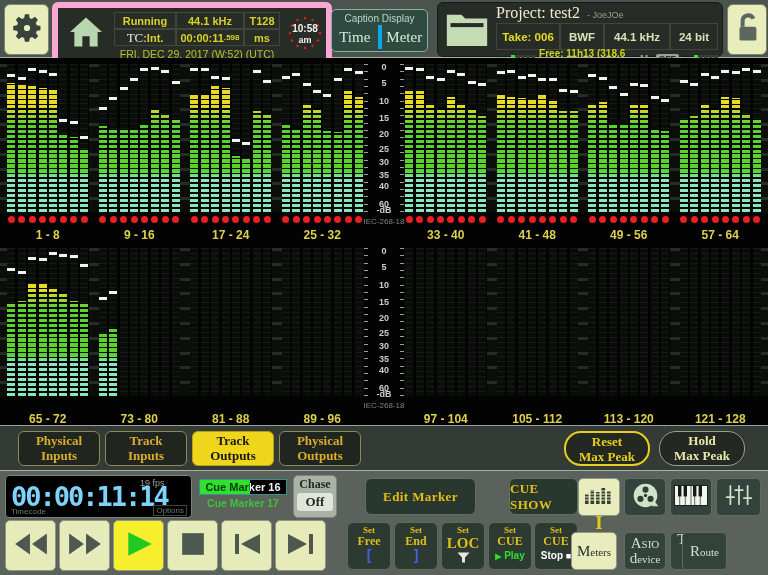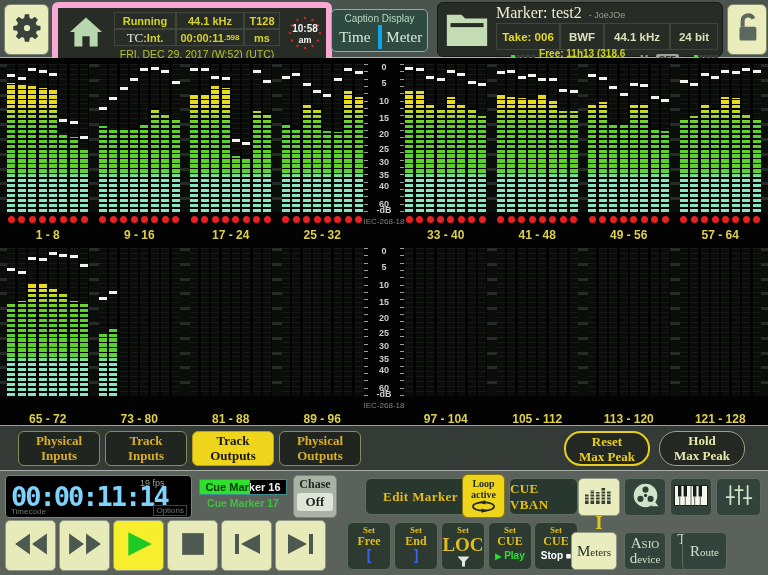--- a/index.html
+++ b/index.html
@@ -117,21 +117,21 @@
          display:flex;align-items:center;justify-content:center;letter-spacing:0.4px;cursor:pointer;}
   #loop-btn{position:absolute;left:462px;top:3px;width:43px;height:44px;background:#efd41c;border:1px solid #8a7a10;
             border-radius:6px;box-sizing:border-box;text-align:center;color:#232b23;
             font-family:"Liberation Serif",serif;font-weight:bold;font-size:10px;line-height:1.1;padding-top:3px;cursor:pointer;}
   #loop-btn span{display:block;}
   .sbtn{position:absolute;top:51px;width:44px;height:48px;background:#2c3a31;border:1px solid #5c6c5c;
         border-radius:6px;box-sizing:border-box;text-align:center;font-family:"Liberation Serif",serif;
         font-weight:bold;color:#e0be1c;cursor:pointer;}
   .s-top{display:block;font-size:9px;margin-top:2px;}
   .s-mid{display:block;font-size:12px;line-height:1.1;}
-  .s-mid.big{font-size:19px;}
+  .s-mid.big{font-size:15px;}
   .s-tag{display:block;height:15px;font-family:"Liberation Sans",sans-serif;font-size:10px;font-weight:bold;line-height:15px;}
   .s-tag.bracket{color:#3e63e8;font-size:14px;}
   .s-tag.play{color:#2be22b;}
   .s-tag.stop{color:#fff;}
   .rp-btn{position:absolute;background:#33433b;border:1px solid #5c6c62;border-radius:5px;box-sizing:border-box;
           display:flex;align-items:center;justify-content:center;cursor:pointer;overflow:hidden;}
   .rp-btn.active{background:#e9edbe;border-color:#8f9883;}
   .rp-label{font-family:"Liberation Serif",serif;color:#cfe0c9;text-align:center;line-height:1.0;}
   .rp-btn.active .rp-label{color:#283028;}
   .rp-line{display:block;font-size:11px;}
@@ -215,21 +215,21 @@
     <div id="project-panel">
       <div id="folder-icon">
         <svg width="44" height="37" viewBox="0 0 24 20">
             <path fill="#c3dcb4" d="M1 2h8l2 2h12v15H1z"></path>
             <rect x="3" y="6.5" width="18" height="2.2" fill="#282c26"></rect>
           </svg>
       </div>
       <div id="proj-content">
         <div id="proj-row1">
           <span id="proj-title">
-            <span>Marker:</span>
+            <span>Project:</span>
             <span>test2</span>
           </span>
           <span id="proj-owner">- JoeJOe</span>
         </div>
         <div id="proj-row2">
           <div class="scell" style="width:64px;color:#e5da24;font-size:11.5px;">Take: 006</div>
           <div class="scell" style="width:44px;color:#dde1b8;font-size:11.5px;">BWF</div>
           <div class="scell" style="width:66px;color:#dde1b8;font-size:11.5px;">44.1 kHz</div>
           <div class="scell" style="width:48px;color:#dde1b8;font-size:11.5px;">24 bit</div>
         </div>
@@ -1113,30 +1113,21 @@
           </svg></span>
     </div>
     <div class="tbtn" style="left:275px;">
       <span><svg width="30" height="26" viewBox="0 0 30 24">
             <path d="M2 2l19 10L2 22z" fill="#4d5850"></path>
             <rect x="23" y="2" width="4" height="20" fill="#4d5850"></rect>
           </svg></span>
     </div>
 
     <div class="mkbtn" style="left:365px;top:7px;width:111px;height:37px;">Edit Marker</div>
-    <div id="loop-btn">
-      <span>Loop</span>
-      <span>active</span>
-      <span><svg width="29" height="13" viewBox="0 0 30 13">
-            <ellipse cx="15" cy="6.5" rx="11" ry="4.3" fill="none" stroke="#20281f" stroke-width="1.8"></ellipse>
-            <path d="M17 0l-7 2.2 7 2.2z" fill="#20281f"></path>
-            <path d="M13 8.6l7 2.2-7 2.2z" fill="#20281f"></path>
-          </svg></span>
-    </div>
-    <div class="mkbtn" style="left:509px;top:7px;width:69px;height:37px;">CUE VBAN</div>
+    <div class="mkbtn" style="left:509px;top:7px;width:69px;height:37px;">CUE SHOW</div>
 
     <div id="set-row">
         <div class="sbtn" style="left: 347px;">
           <span class="s-top">Set</span>
           <span class="s-mid">Free</span>
           <span class="s-tag bracket">[</span>
         </div>
         <div class="sbtn" style="left: 394px;">
           <span class="s-top">Set</span>
           <span class="s-mid">End</span>

